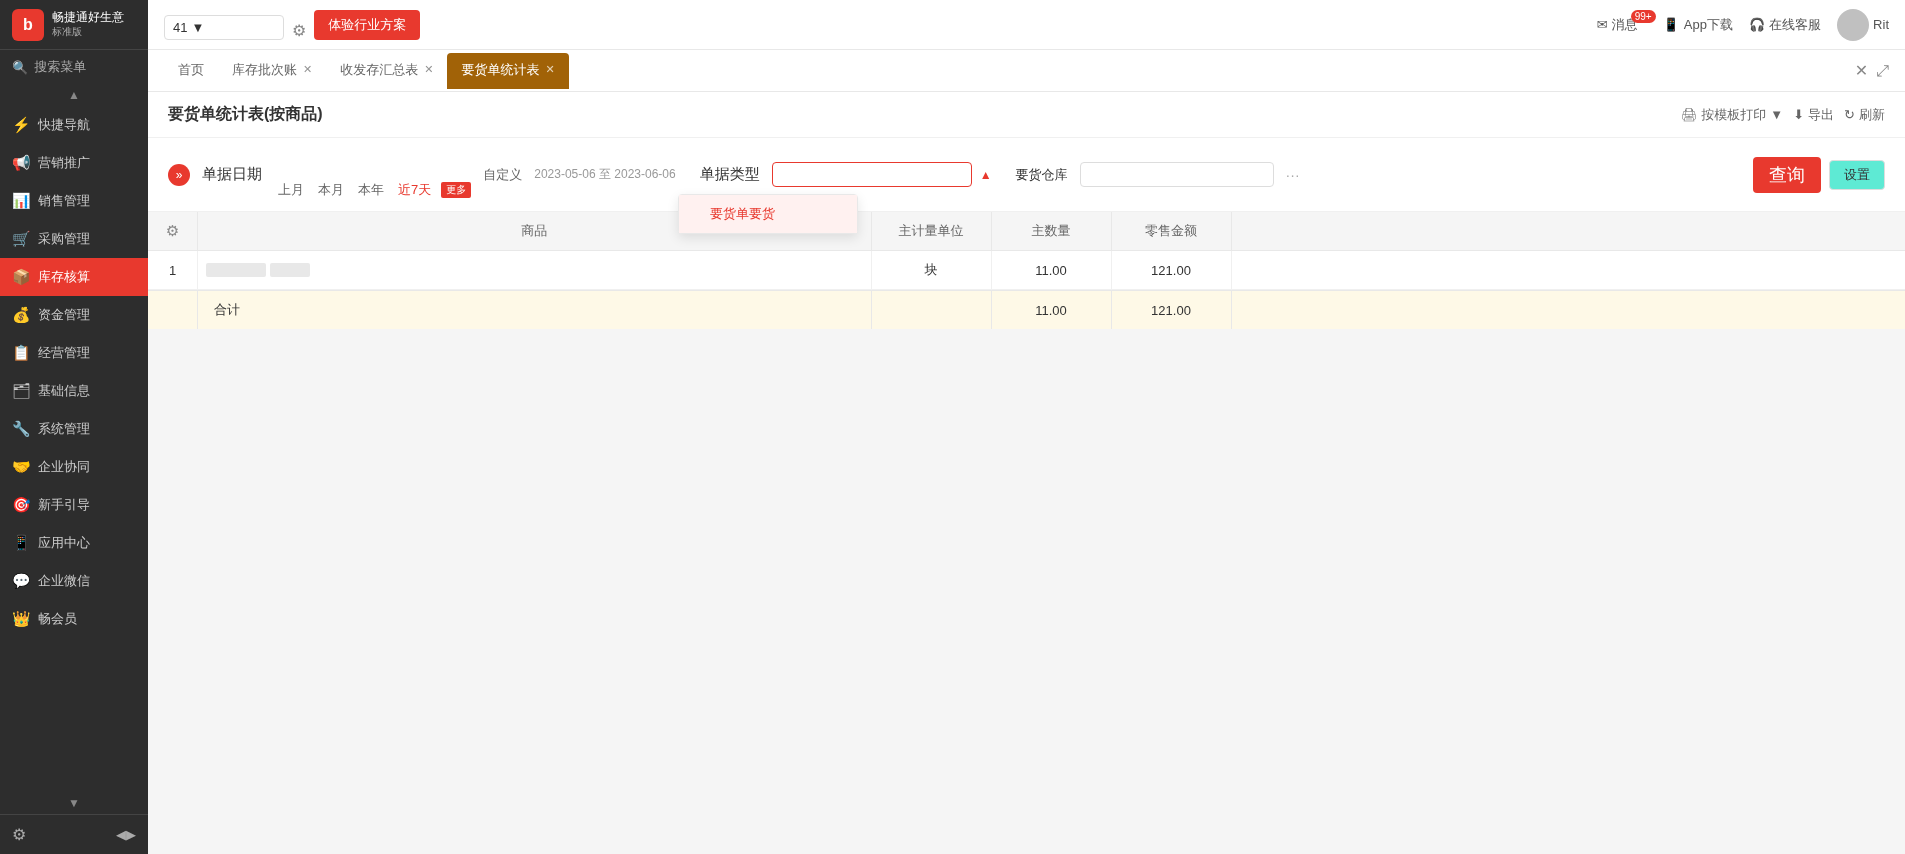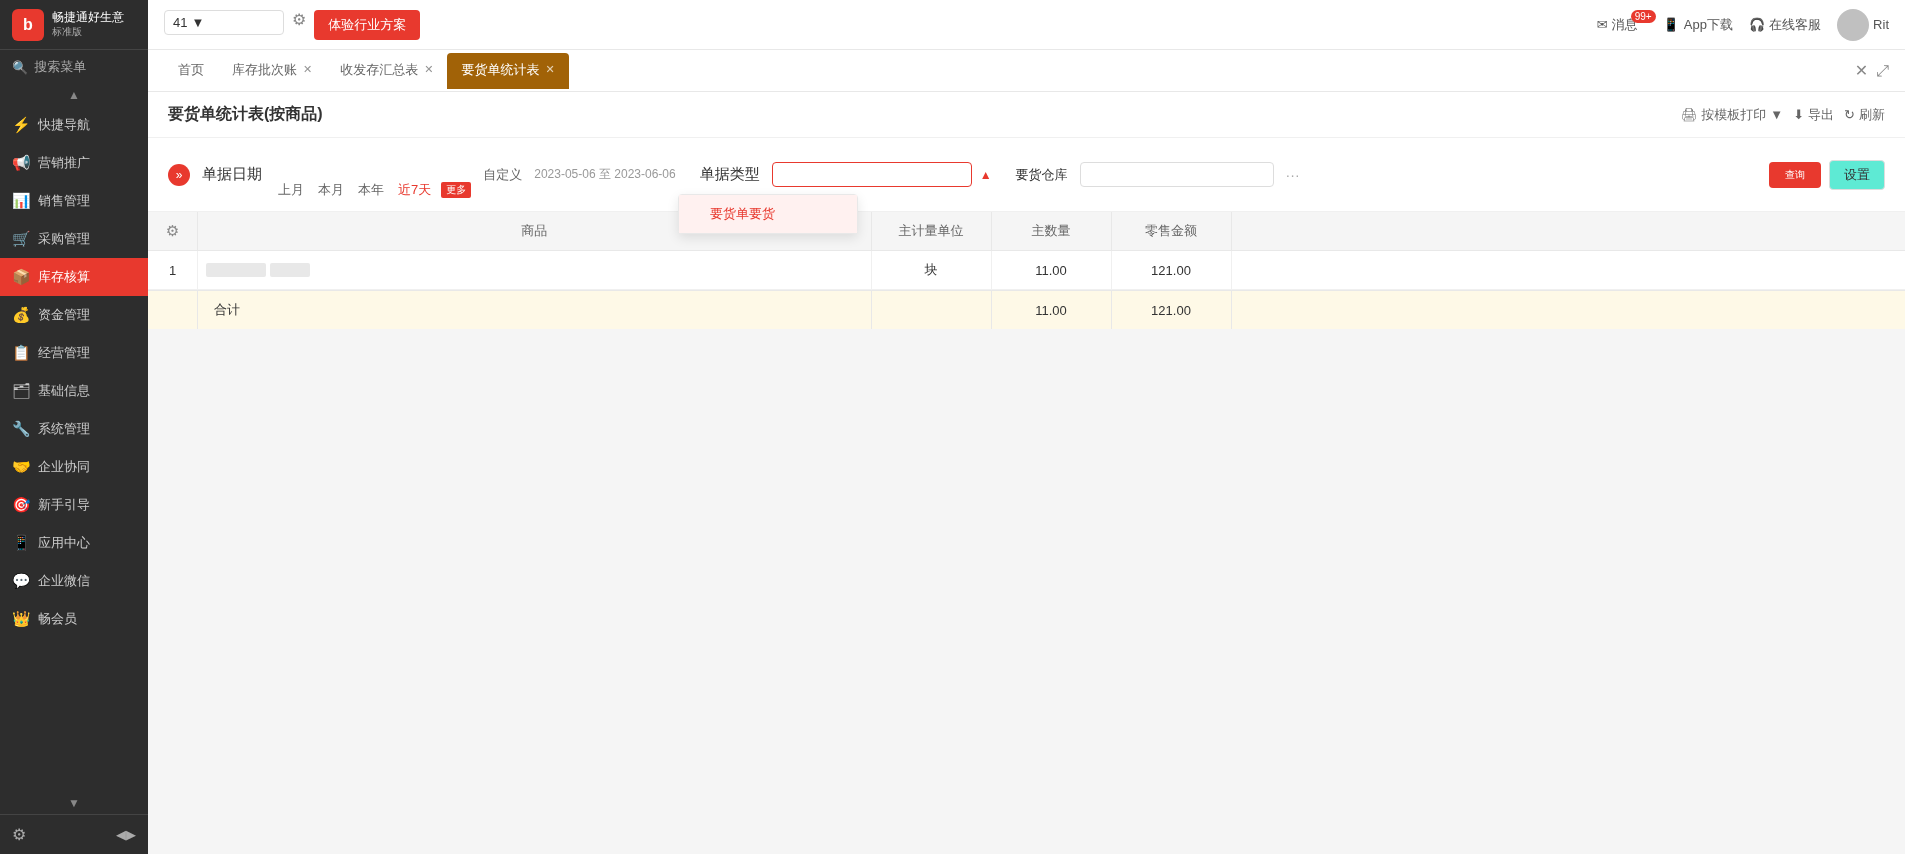--- a/index.html
+++ b/index.html
@@ -88,21 +88,21 @@
     .top-header {
       background: #fff;
       height: 50px;
       display: flex;
       align-items: center;
       padding: 0 16px;
       border-bottom: 1px solid #e8e8e8;
       flex-shrink: 0;
       gap: 12px;
     }
-    .header-left { display: flex; align-items: flex-start; gap: 8px; flex: 1; }
+    .header-left { display: flex; align-items: flex-end; gap: 8px; flex: 1; }
     .store-selector {
       display: flex;
       align-items: center;
       gap: 4px;
       border: 1px solid #ddd;
       border-radius: 4px;
       padding: 4px 8px;
       cursor: pointer;
       font-size: 13px;
       color: #333;
@@ -301,21 +301,21 @@
     .warehouse-more { color: #aaa; cursor: pointer; font-size: 14px; }
 
     .filter-actions { display: flex; align-items: center; gap: 8px; }
     .query-btn {
       background: #e8392e;
       color: white;
       border: none;
       padding: 6px 16px;
       border-radius: 4px;
       cursor: pointer;
-      font-size: 10px;
+      font-size: 18px;
     }
     .settings-btn {
       border: 1px solid #ddd;
       background: #5eead4;
       padding: 5px 14px;
       border-radius: 4px;
       cursor: pointer;
       font-size: 13px;
       color: #333;
     }

